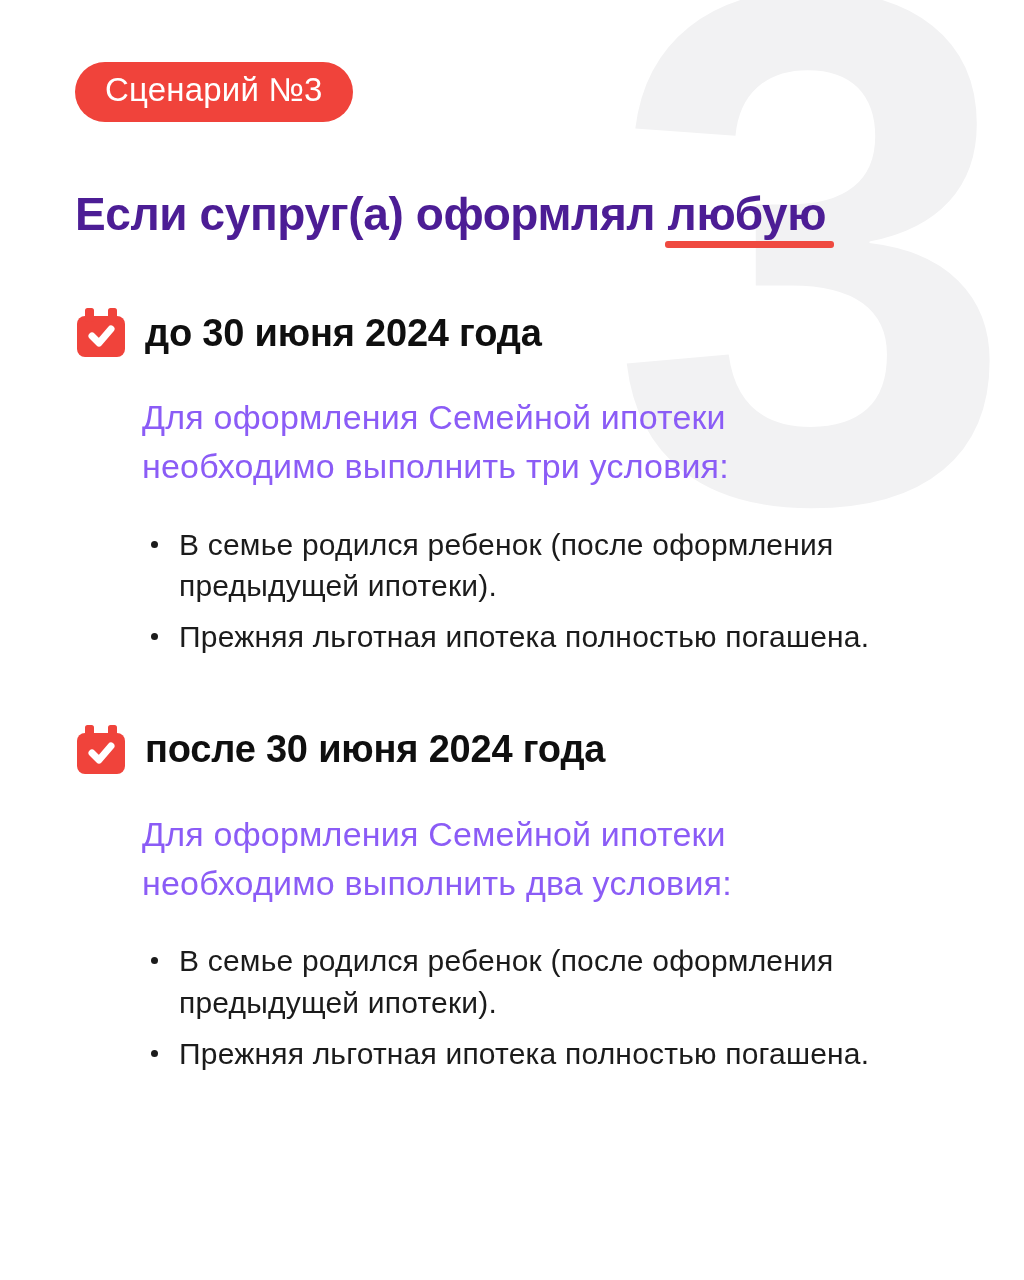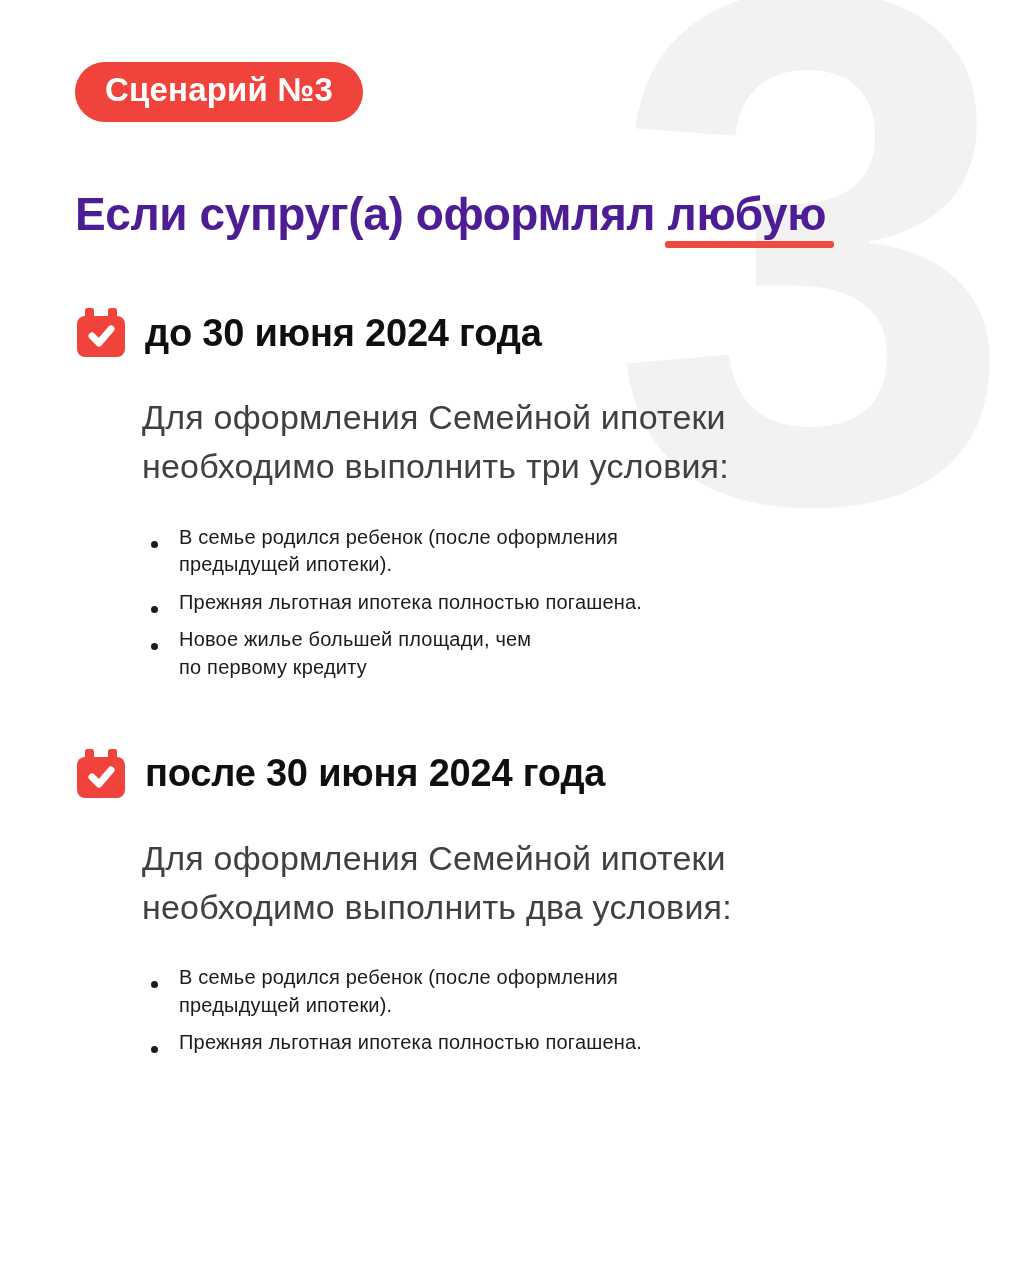--- a/index.html
+++ b/index.html
@@ -33,21 +33,21 @@
     padding:62px 85px 0 75px;
   }
   .top-row{
     display:flex;
     justify-content:space-between;
     align-items:center;
   }
   .badge{
     background:var(--accent-red);
     color:#ffffff;
-    font-weight:700;
+    font-weight:400;
     font-size:33px;
     padding:9px 30px 13px 30px;
     border-radius:30px;
     letter-spacing:0.2px;
   }
   .date-note{
     font-size:31px;
     color:#1a1a1a;
     letter-spacing:0.2px;
   }
@@ -83,32 +83,32 @@
     font-size:38px;
     font-weight:700;
     color:#0f0f0f;
     letter-spacing:-0.2px;
   }
   .intro{
     margin:34px 0 0 67px;
     font-size:34px;
     line-height:1.45;
     white-space:pre-line;
-    color:#404040;
+    color:#8b5cf6;
     letter-spacing:0.2px;
   }
   .bullets{
     margin:32px 0 0 67px;
     padding:0;
     list-style:none;
   }
   .bullets li{
     display:flex;
     align-items:flex-start;
-    font-size:20px;
+    font-size:30px;
     line-height:1.38;
     margin-bottom:10px;
     color:#1b1b1b;
     letter-spacing:0.2px;
   }
   .dot{
     width:7px;height:7px;
     border-radius:50%;
     background:#1b1b1b;
     margin:17px 0 0 9px;
@@ -151,25 +151,20 @@
       <ul class="bullets">
         <li>
             <span class="dot"></span>
             <span class="btext">В семье родился ребенок (после оформления
 предыдущей ипотеки).</span>
           </li>
         <li>
             <span class="dot"></span>
             <span class="btext">Прежняя льготная ипотека полностью погашена.</span>
           </li>
-        <li>
-            <span class="dot"></span>
-            <span class="btext">Новое жилье большей площади, чем
-по первому кредиту</span>
-          </li>
       </ul>
     </section>
 
     <section class="section">
       <div class="section-head">
         <svg class="cal-icon" viewBox="0 0 52 52" aria-hidden="true">
           <rect x="2" y="9" width="48" height="41" rx="8" fill="#F0433B"></rect>
           <rect x="10" y="1" width="9" height="14" rx="2.5" fill="#F0433B"></rect>
           <rect x="33" y="1" width="9" height="14" rx="2.5" fill="#F0433B"></rect>
           <path d="M17 29 L24 36 L36 22" fill="none" stroke="#ffffff" stroke-width="7" stroke-linecap="round" stroke-linejoin="round"></path>

